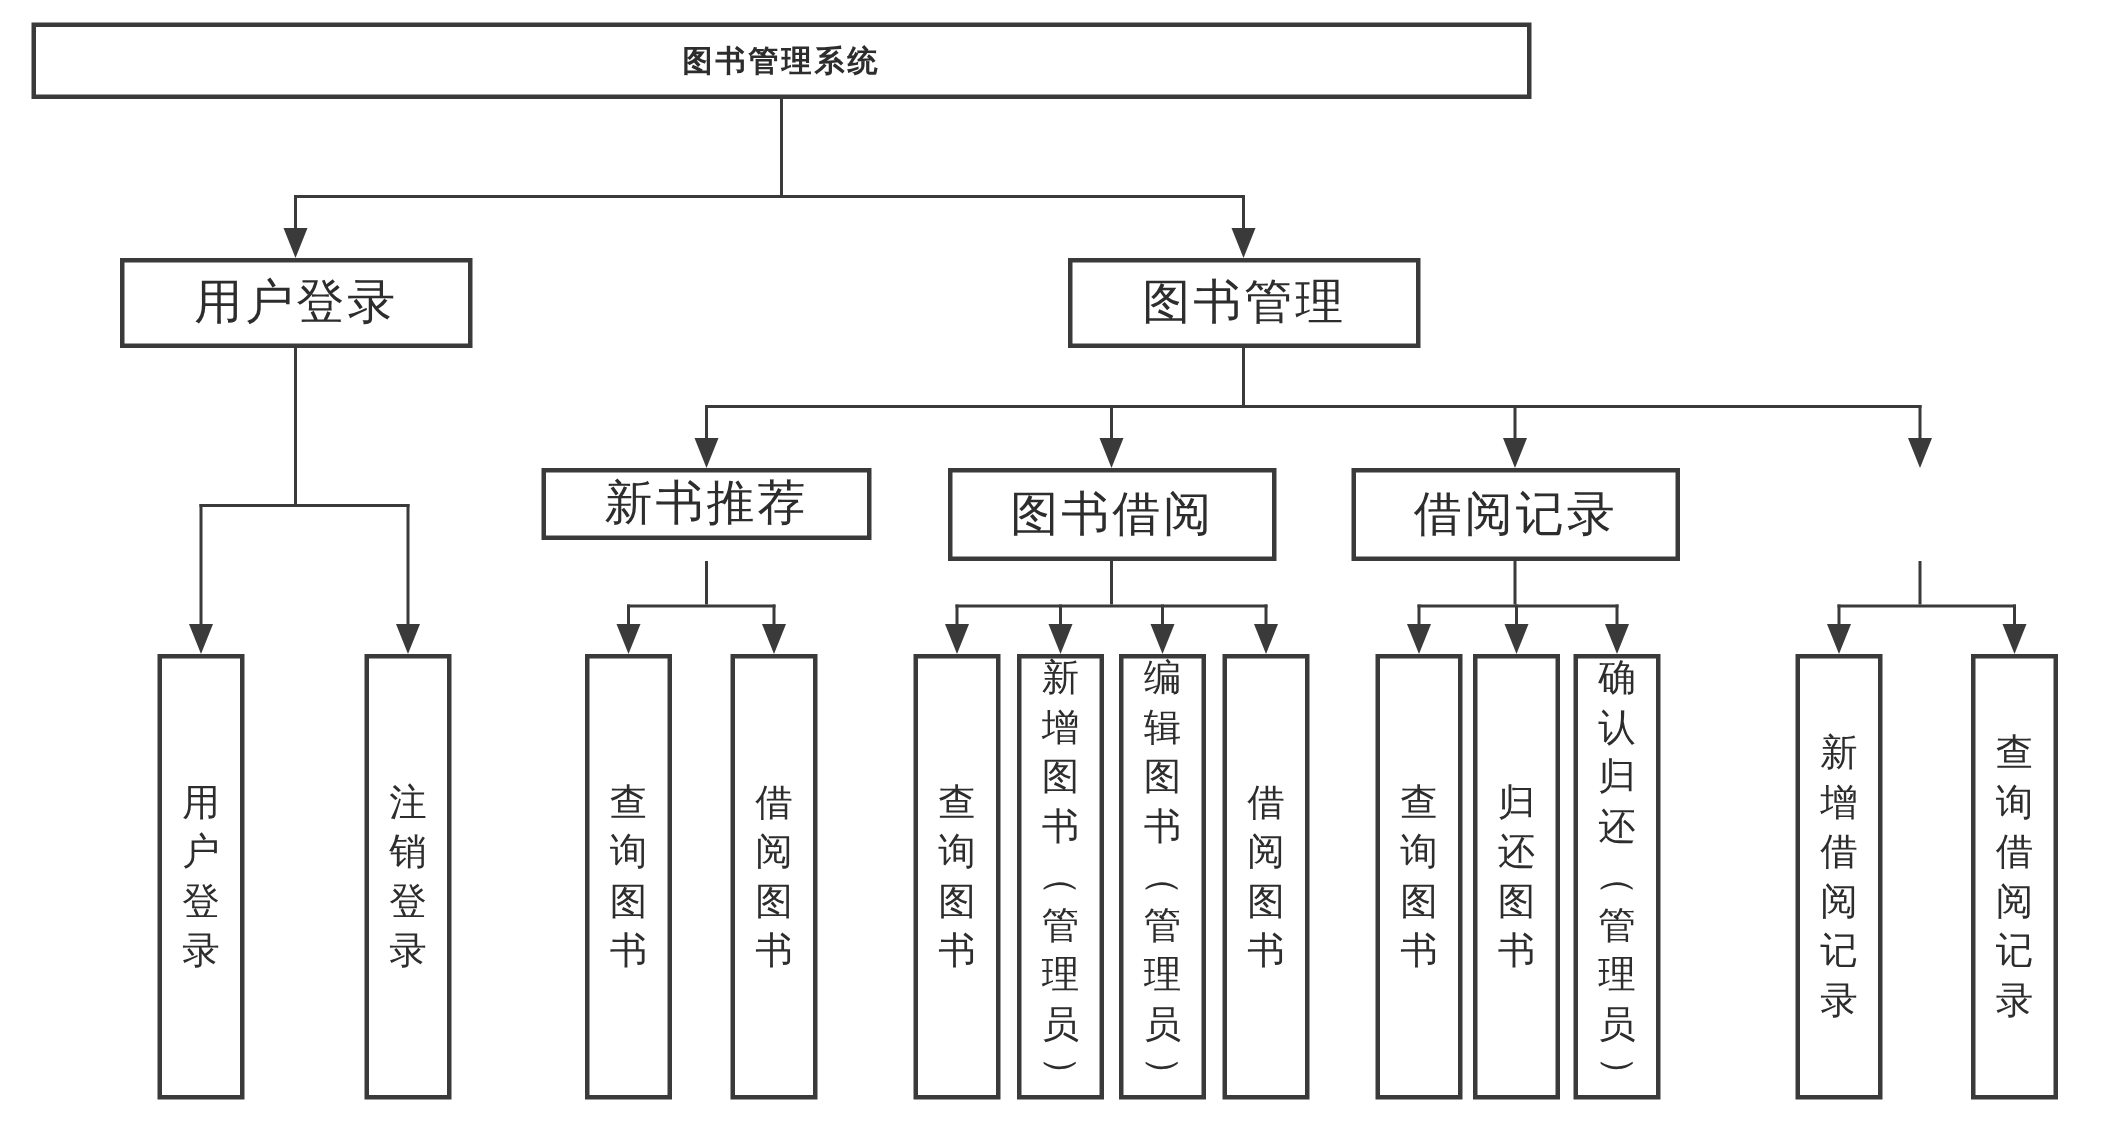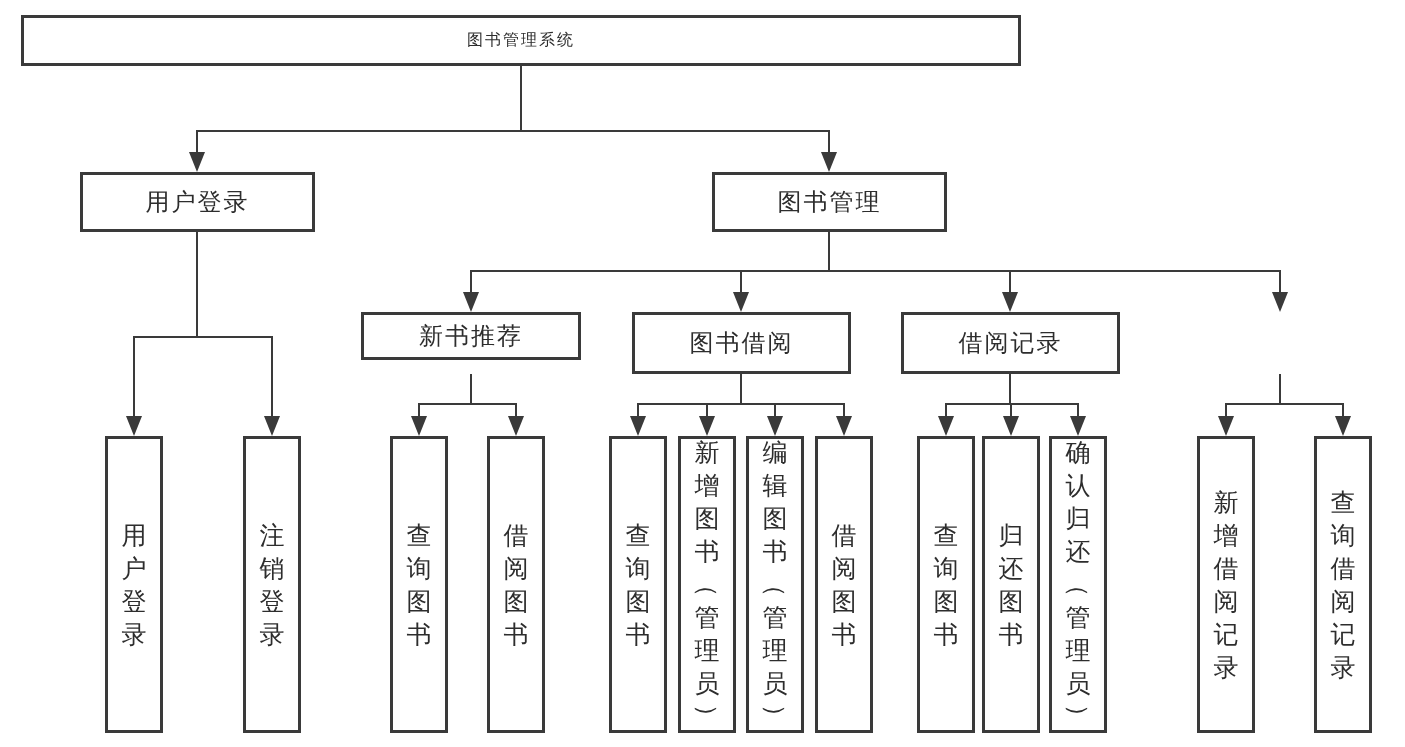--- a/index.html
+++ b/index.html
@@ -18,25 +18,25 @@
   .node{
     position:absolute;
     box-sizing:border-box;
     border:3px solid var(--line);
     background:#ffffff;
     display:flex;
     align-items:center;
     justify-content:center;
   }
   .hlabel{
-    font-size:24px;
+    font-size:32px;
     letter-spacing:2px;
     white-space:nowrap;
   }
-  .node.root .hlabel{font-size:16px;}
+  .node.root .hlabel{font-size:20px;font-weight:bold;}
   .vbox{
     flex-direction:column;
   }
   .vbox .vtext{
     display:flex;
     flex-direction:column;
     align-items:center;
     justify-content:center;
     gap:8px;
     width:100%;

